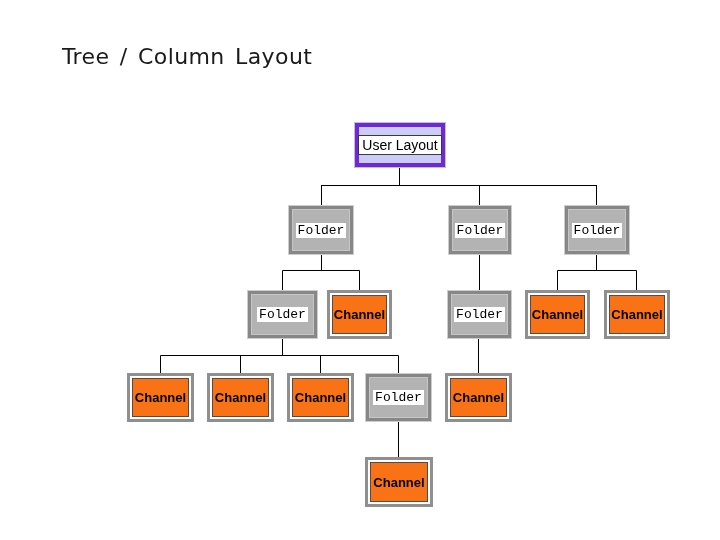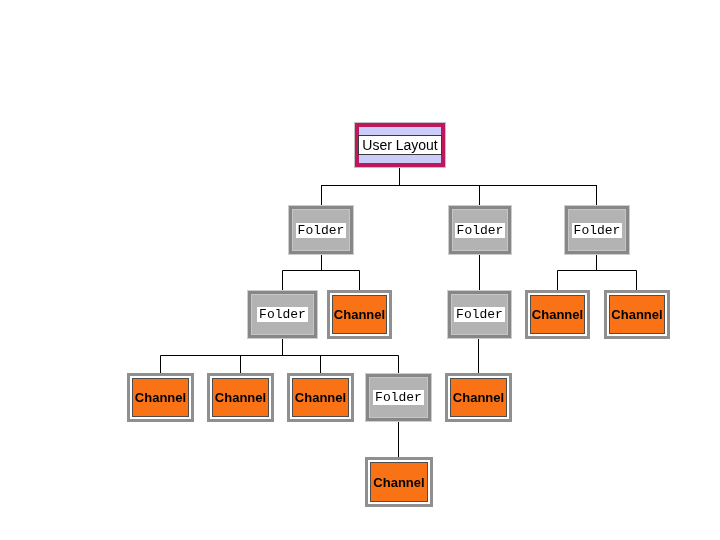--- a/index.html
+++ b/index.html
@@ -43,21 +43,21 @@
   .node .label {
     font-size: 13px;
     color: #000000;
     white-space: nowrap;
     line-height: 1;
   }
 
   
   .node.userlayout {
     border: 1px solid #c2c2c2;
-    background: #be185d;
+    background: #6d28d9;
     padding: 4px;
   }
   .node.userlayout .inner { background: #ccccfb; }
   .node.userlayout .label {
     background: #ffffff;
     border: 1px solid #3a3a3a;
     padding: 2px 3px;
     font-size: 14px;
   }
 
@@ -87,20 +87,21 @@
     border: 1px solid #4d4d4d;
     background: #f97316;
     font-weight: bold;
   }
 </style>
 </head>
 <body>
 
 <div class="slide">
 
+  <div class="slide-title">Tree / Column Layout</div>
 
   <svg class="connectors" viewBox="0 0 720 540">
     <g>
       <line x1="399.5" y1="168" x2="399.5" y2="185.5"></line>
       <line x1="321" y1="185.5" x2="597" y2="185.5"></line>
       <line x1="321.5" y1="185.5" x2="321.5" y2="205"></line>
       <line x1="479.5" y1="185.5" x2="479.5" y2="205"></line>
       <line x1="596.5" y1="185.5" x2="596.5" y2="205"></line>
     </g>
     <g>

